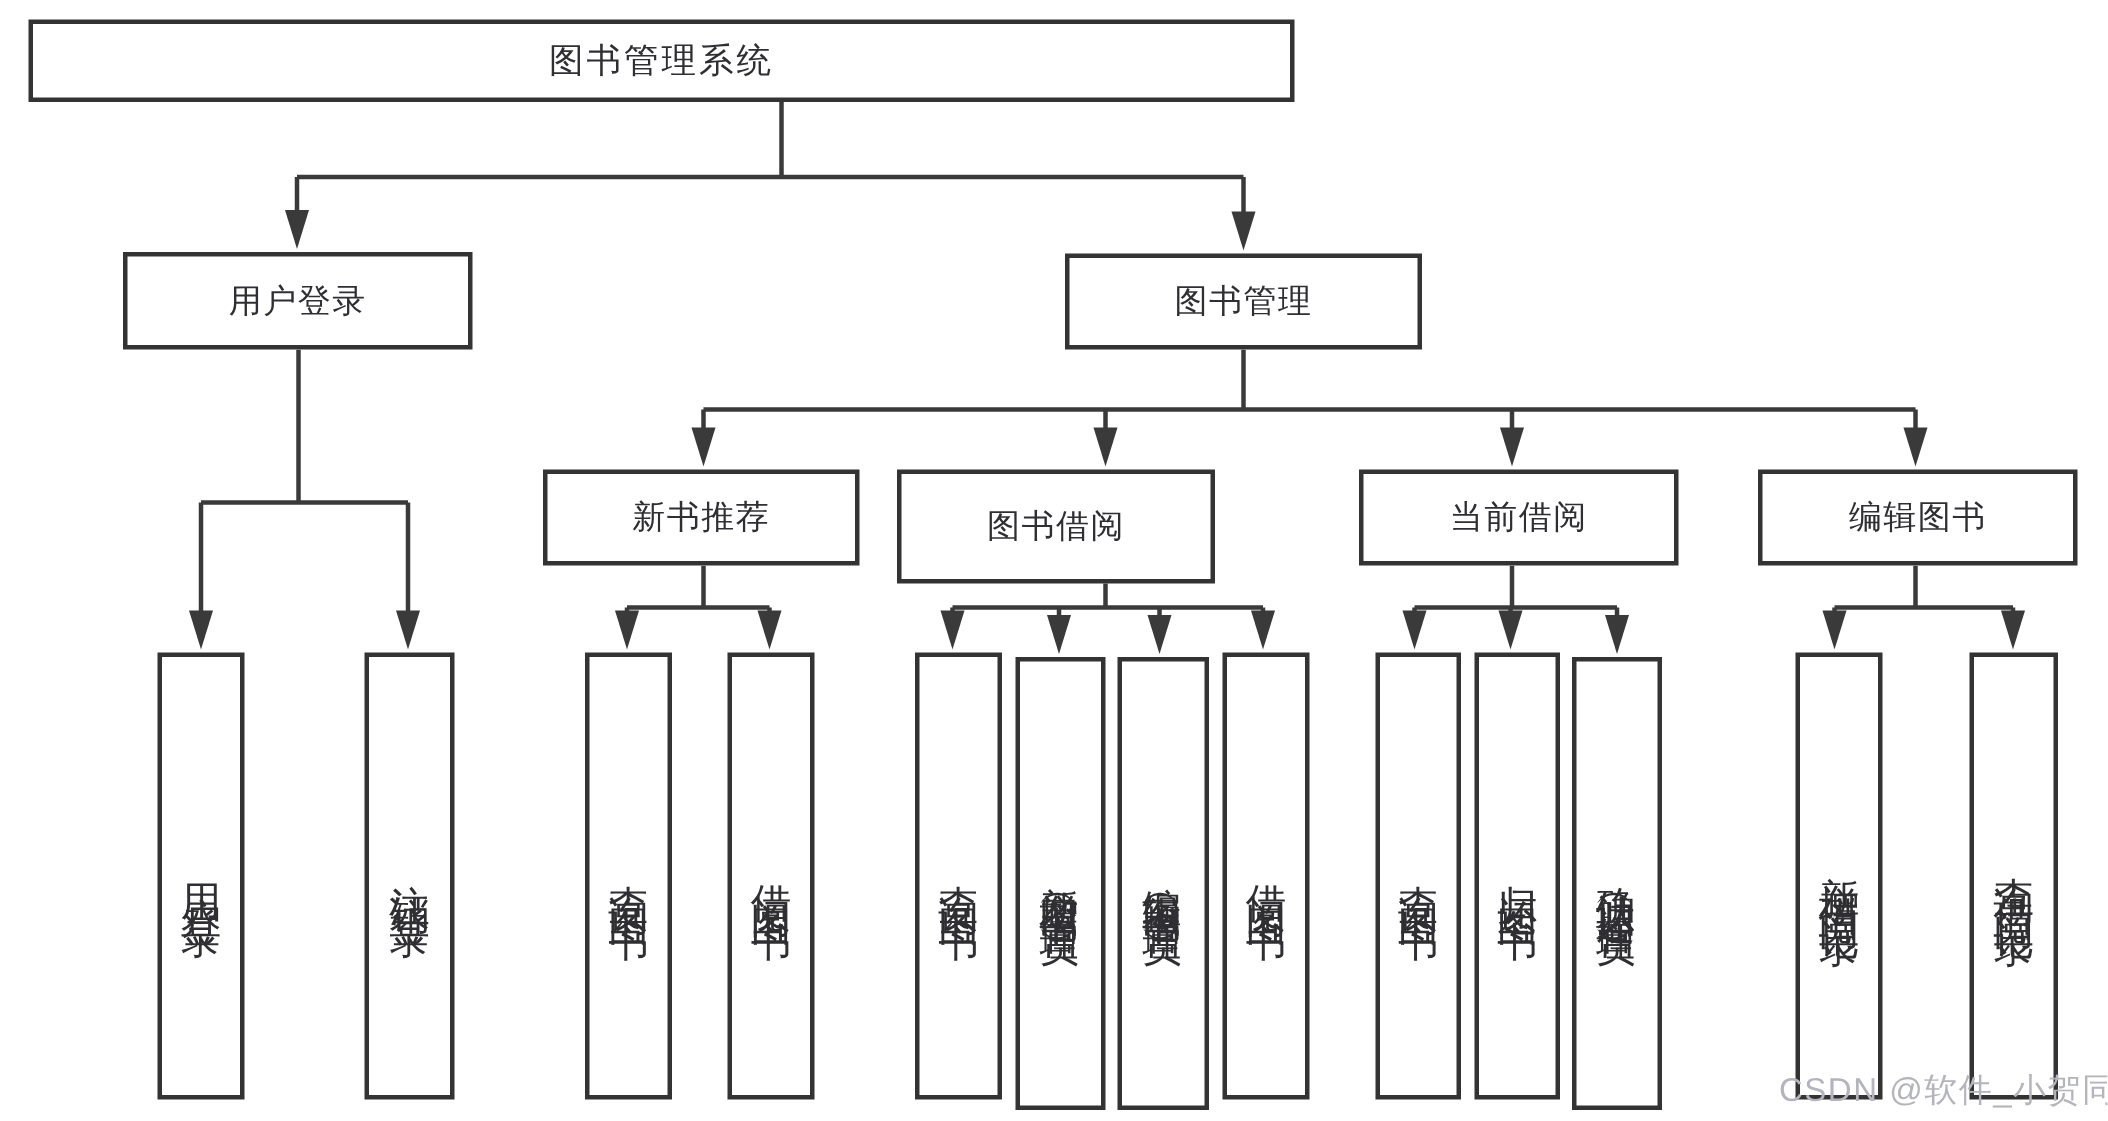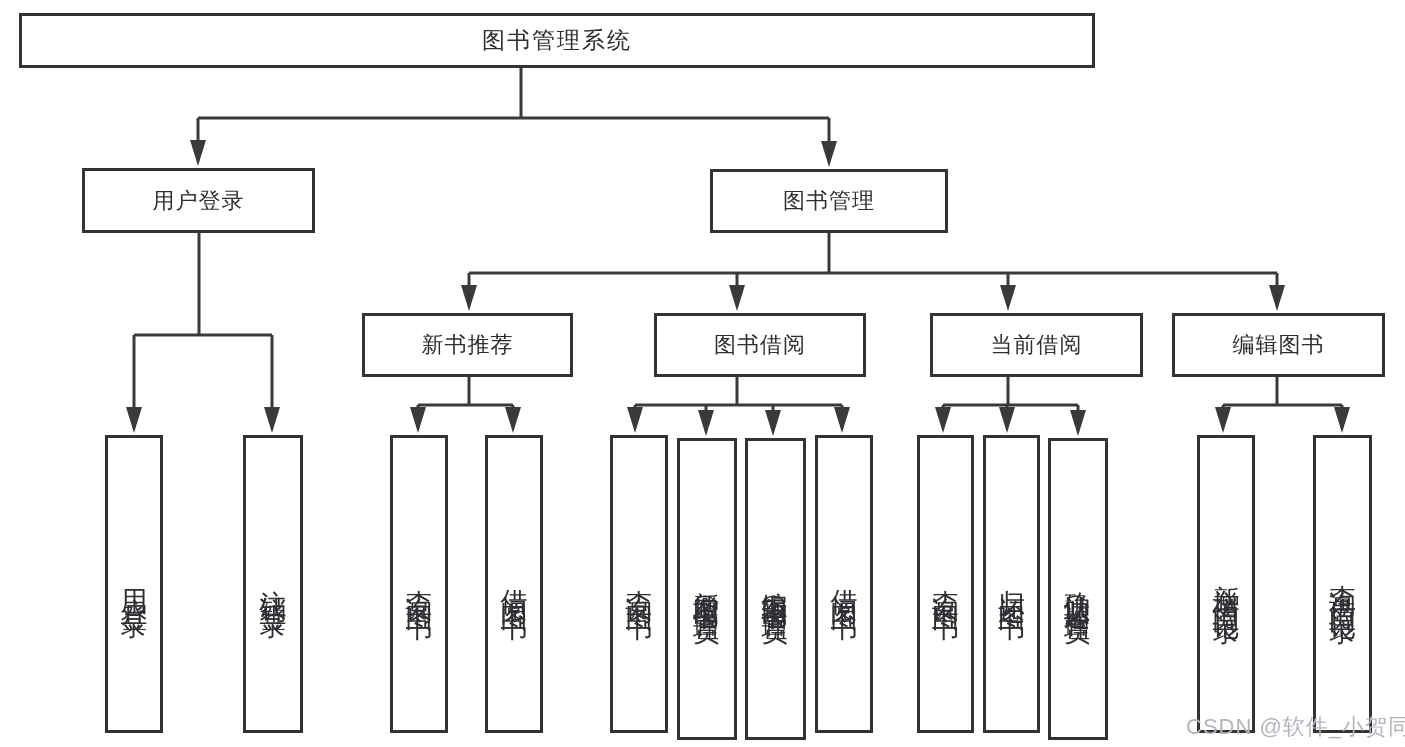--- a/index.html
+++ b/index.html
@@ -81,38 +81,38 @@
       <line x1="1078" y1="405" x2="1078" y2="416" stroke="#3a3a3a" stroke-width="3"></line>
       <polygon points="1070,410 1086,410 1078,436" fill="#3a3a3a"></polygon>
       <line x1="1277" y1="377" x2="1277" y2="405" stroke="#3a3a3a" stroke-width="3"></line>
       <line x1="1223" y1="405" x2="1342" y2="405" stroke="#3a3a3a" stroke-width="3"></line>
       <line x1="1223" y1="405" x2="1223" y2="413" stroke="#3a3a3a" stroke-width="3"></line>
       <polygon points="1215,407 1231,407 1223,433" fill="#3a3a3a"></polygon>
       <line x1="1342" y1="405" x2="1342" y2="413" stroke="#3a3a3a" stroke-width="3"></line>
       <polygon points="1334,407 1350,407 1342,433" fill="#3a3a3a"></polygon>
     </svg>
 
-  <div class="node h title" style="left:19px;top:13px;width:1076px;height:55px">
+  <div class="node h title" style="left:19px;top:13px;width:844px;height:55px">
     <span>图书管理系统</span>
   </div>
 
   <div class="node h" style="left:82px;top:168px;width:233px;height:65px">
     <span>用户登录</span>
   </div>
   <div class="node h" style="left:710px;top:169px;width:238px;height:64px">
     <span>图书管理</span>
   </div>
 
   <div class="node h" style="left:362px;top:313px;width:211px;height:64px">
     <span>新书推荐</span>
   </div>
-  <div class="node h" style="left:654px;top:313px;width:212px;height:64px">
+  <div class="node h" style="left:598px;top:313px;width:212px;height:76px">
     <span>图书借阅</span>
   </div>
-  <div class="node h" style="left:930px;top:313px;width:213px;height:64px">
+  <div class="node h" style="left:906px;top:313px;width:213px;height:64px">
     <span>当前借阅</span>
   </div>
   <div class="node h" style="left:1172px;top:313px;width:213px;height:64px">
     <span>编辑图书</span>
   </div>
 
   <div class="node v" style="left:105px;top:435px;width:58px;height:298px">
     <span>用户登录</span>
   </div>
   <div class="node v" style="left:243px;top:435px;width:60px;height:298px">

